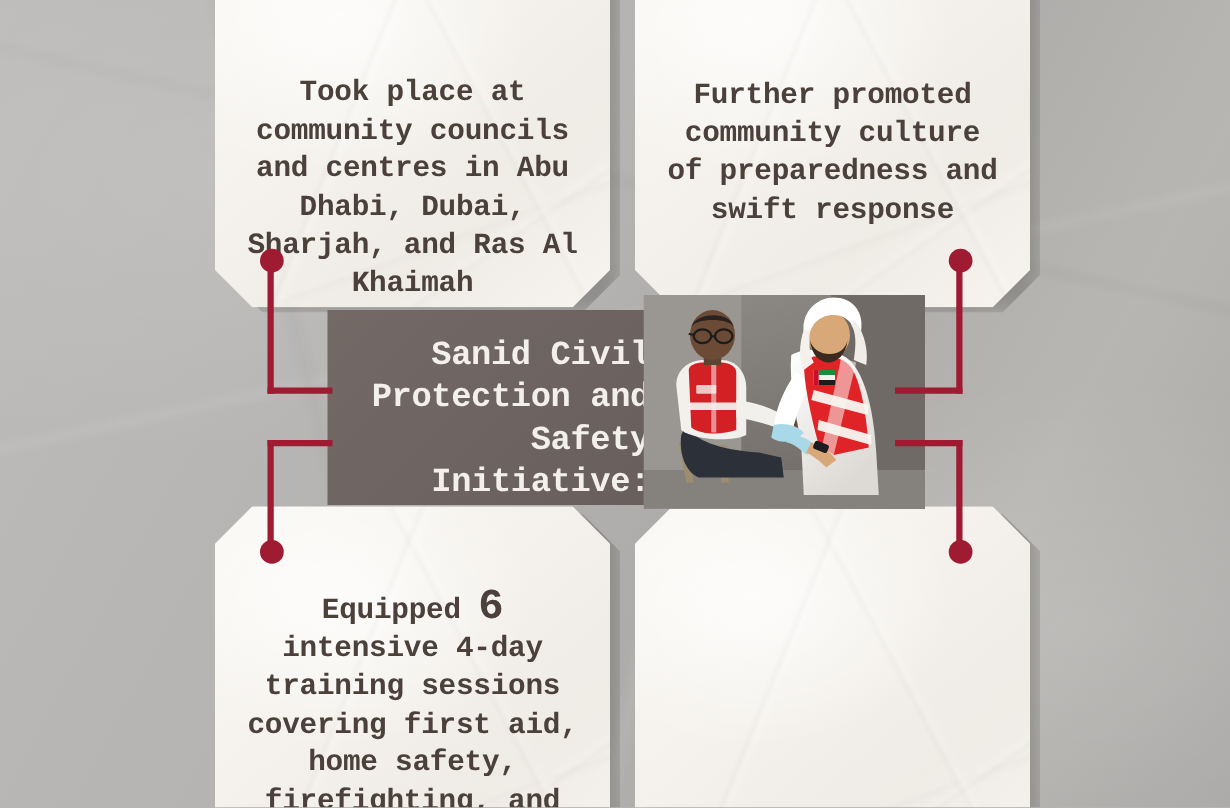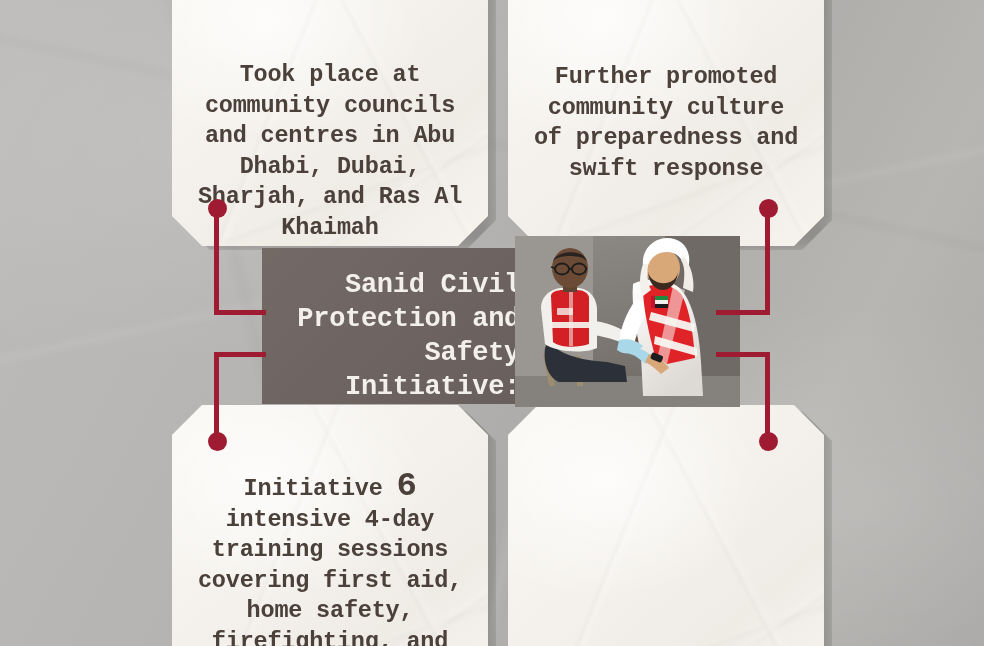--- a/index.html
+++ b/index.html
@@ -151,21 +151,21 @@
     <div class="card-text" style="top:116px;">Took place at community councils and centres in Abu Dhabi, Dubai, Sharjah, and Ras Al Khaimah</div>
   </div>
 
   <div class="card" id="card-tr">
     <div class="creases"></div>
     <div class="card-text" style="top:118px;text-align:center;">Further promoted community culture of preparedness and swift response</div>
   </div>
 
   <div class="card" id="card-bl">
     <div class="creases"></div>
-    <div class="card-text" style="top:66px;"><span>Initiative </span><span class="big-num">6</span><span> intensive 4-day training sessions covering first aid, home safety, firefighting, and disaster response</span></div>
+    <div class="card-text" style="top:66px;"><span>Equipped </span><span class="big-num">6</span><span> intensive 4-day training sessions covering first aid, home safety, firefighting, and disaster response</span></div>
   </div>
 
   <div class="card" id="card-br">
     <div class="creases"></div>
   </div>
 
   <div id="center-panel"></div>
   <div id="center-title">Sanid Civil Protection and Safety Initiative:</div>
 
   <div id="photo">

